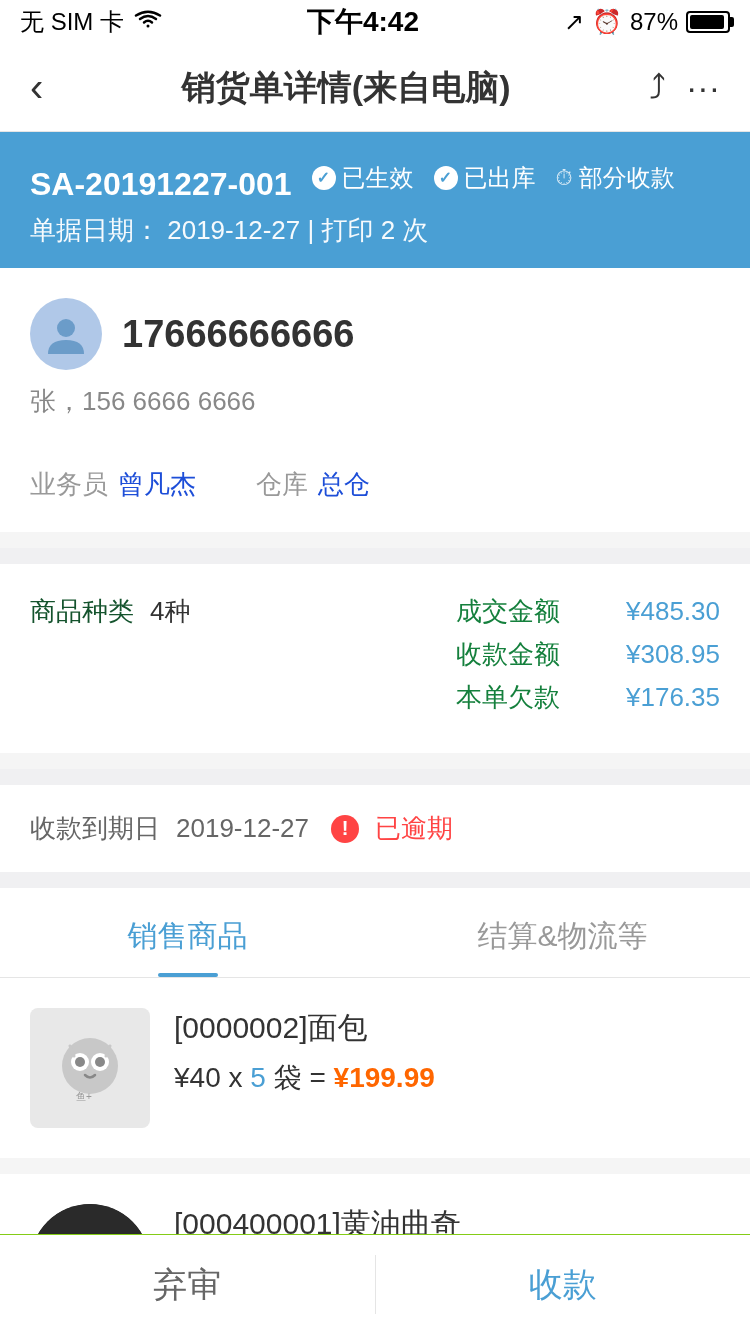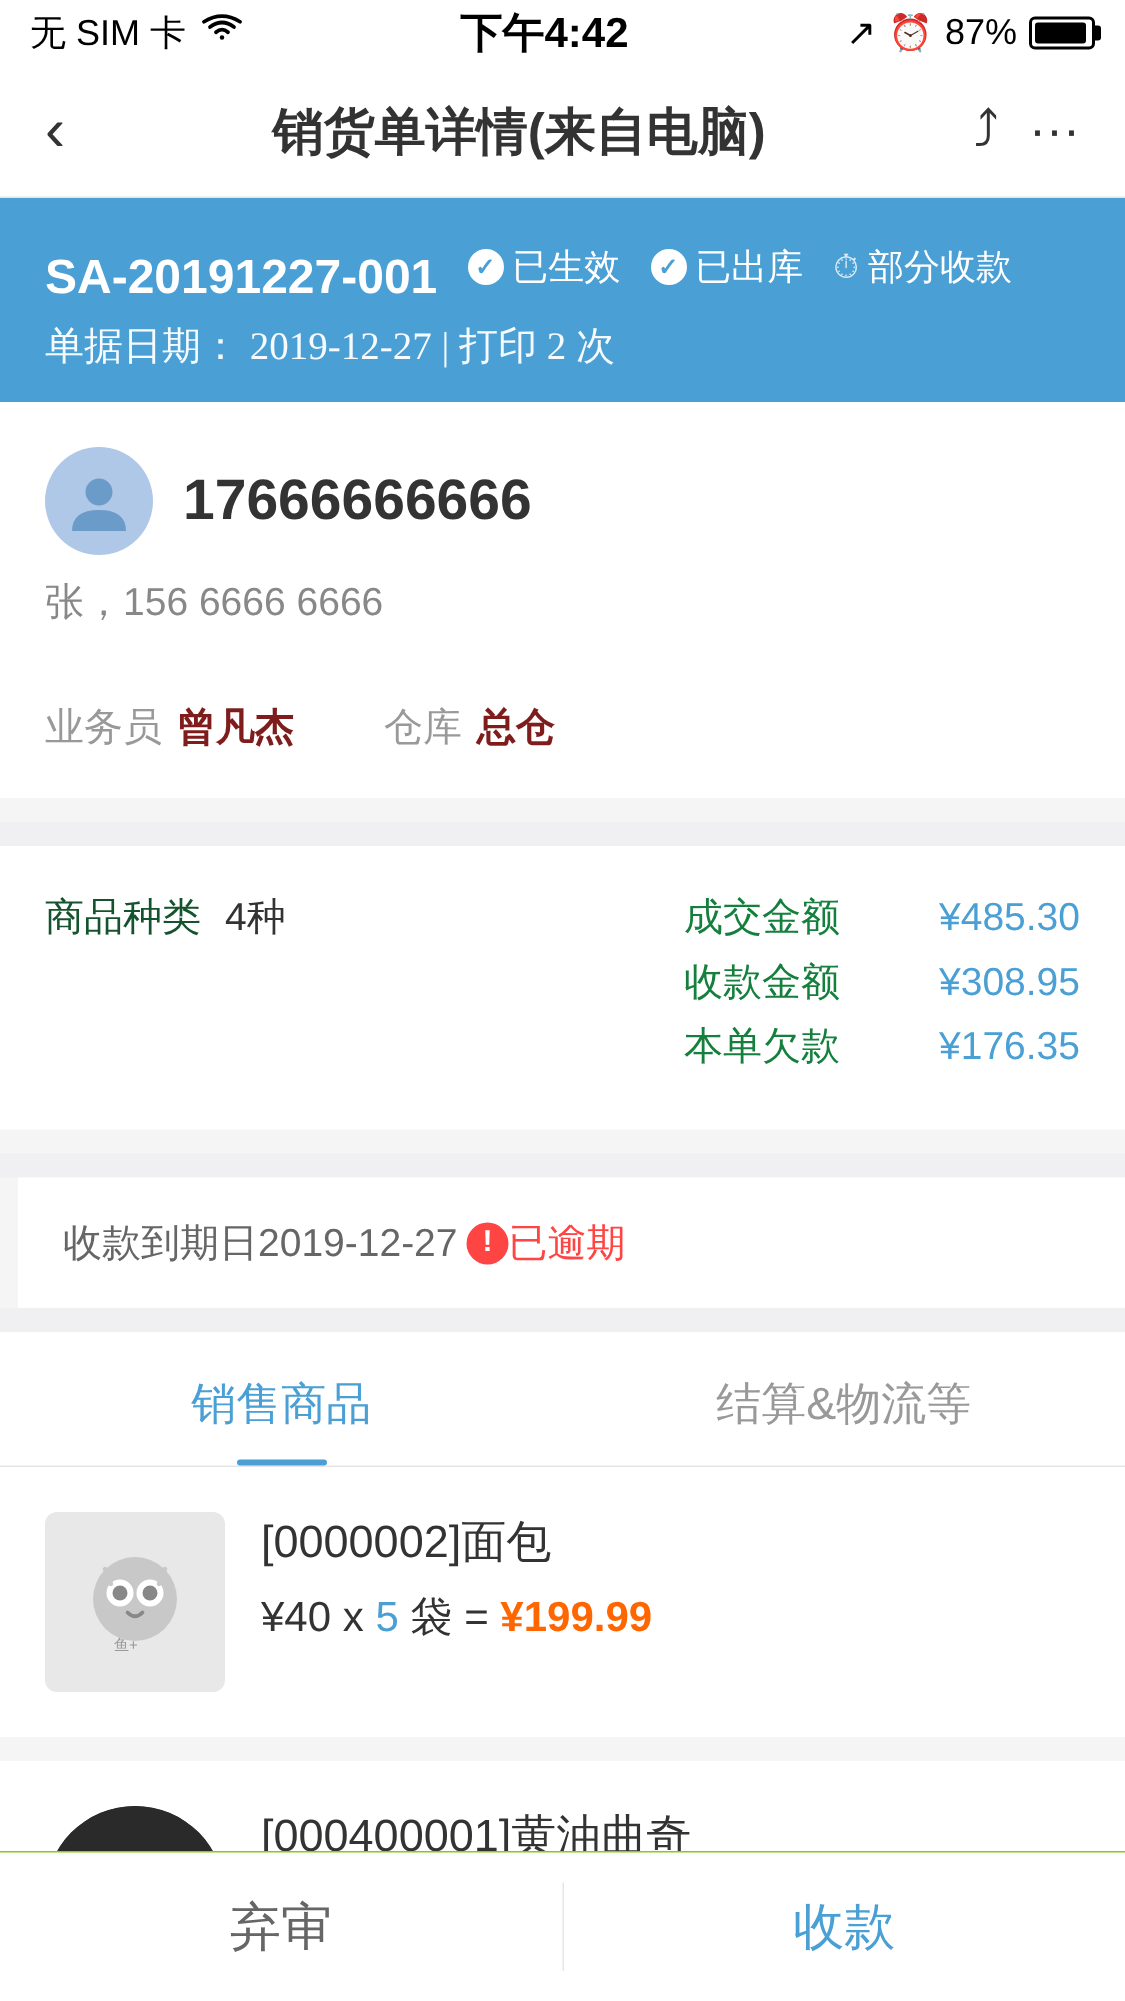--- a/index.html
+++ b/index.html
@@ -116,21 +116,20 @@
       font-size: 16px;
       font-weight: bold;
     }
     .status-badge .clock-icon {
       color: rgba(255,255,255,0.8);
       font-size: 22px;
     }
     .header-meta {
       color: rgba(255,255,255,0.95);
       font-size: 26px;
-      font-family: Liberation Serif, serif;
     }
 
     
     .customer-section {
       background: #fff;
       padding: 30px;
       margin-bottom: 16px;
     }
     .customer-row {
       display: flex;
@@ -161,21 +160,21 @@
     }
     .customer-meta {
       display: flex;
       gap: 60px;
       color: #666;
       font-size: 26px;
       margin-top: 48px;
     }
     .meta-item { display: flex; gap: 10px; }
     .meta-label { color: #999; }
-    .meta-value { color: #7f1d1d; font-weight: bold; }
+    .meta-value { color: #1d4ed8; }
 
     
     .stats-section {
       background: #fff;
       padding: 30px;
       margin-bottom: 16px;
       display: flex;
       align-items: flex-start;
       justify-content: space-between;
     }
@@ -200,23 +199,23 @@
     .stat-row-label { color: #15803d; }
     .stat-row-value { color: #4a9fd4; font-weight: 500; min-width: 130px; text-align: right; }
 
     
     .due-section {
       background: #fff;
       padding: 26px 30px;
       margin-bottom: 0;
       display: flex;
       align-items: center;
+      gap: 16px;
       font-size: 26px;
       color: #666;
-      margin-left: 12px;
     }
     .overdue-badge {
       background: #ff4444;
       color: #fff;
       border-radius: 50%;
       width: 28px;
       height: 28px;
       display: inline-flex;
       align-items: center;
       justify-content: center;

